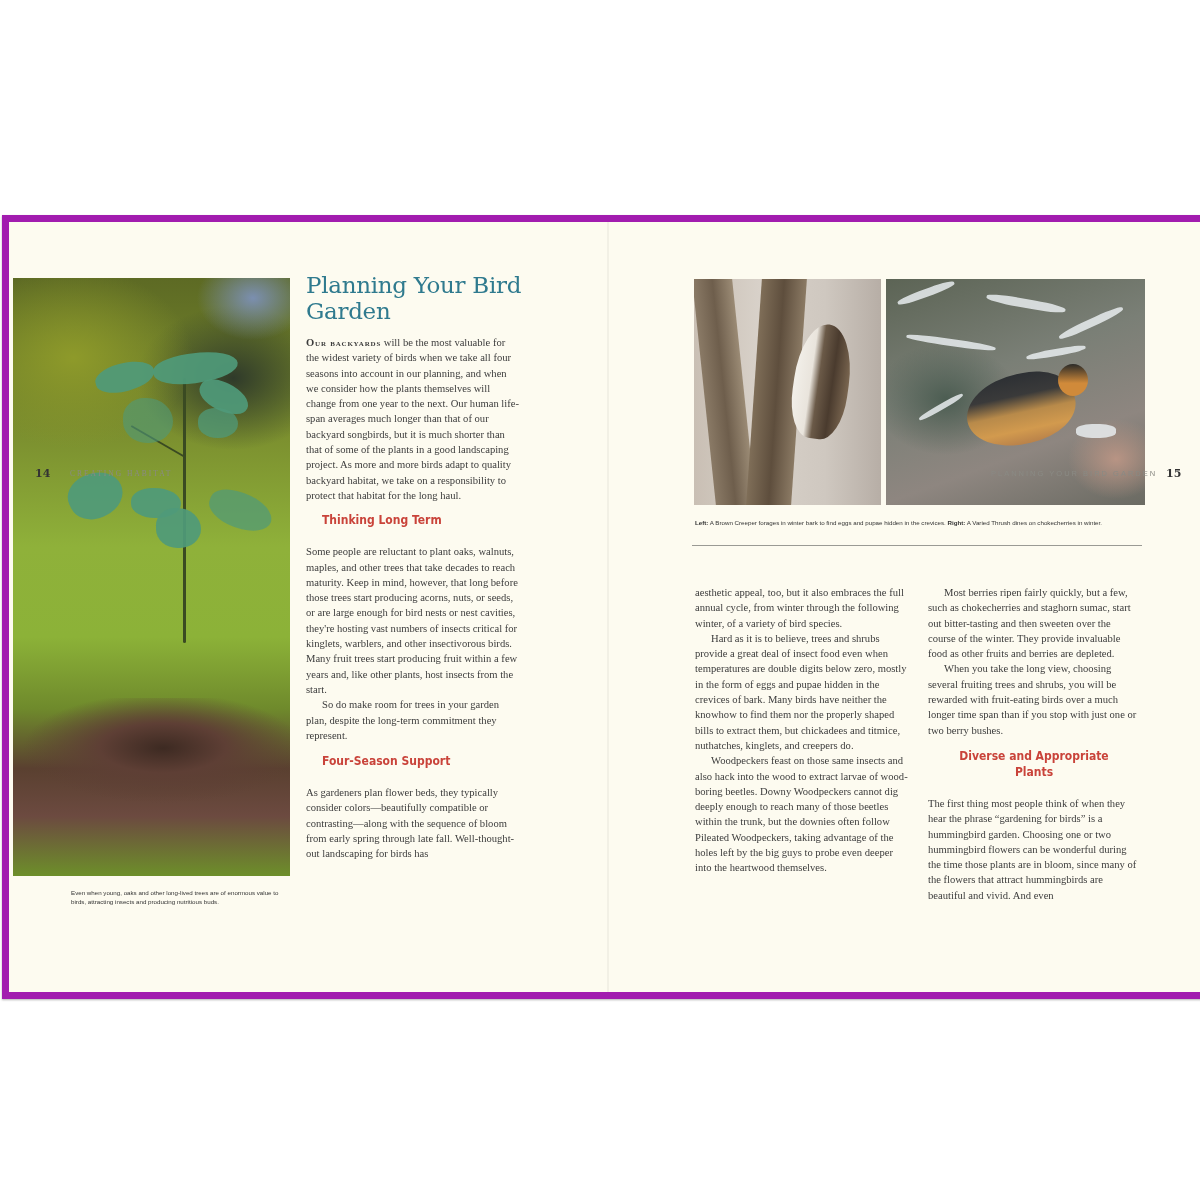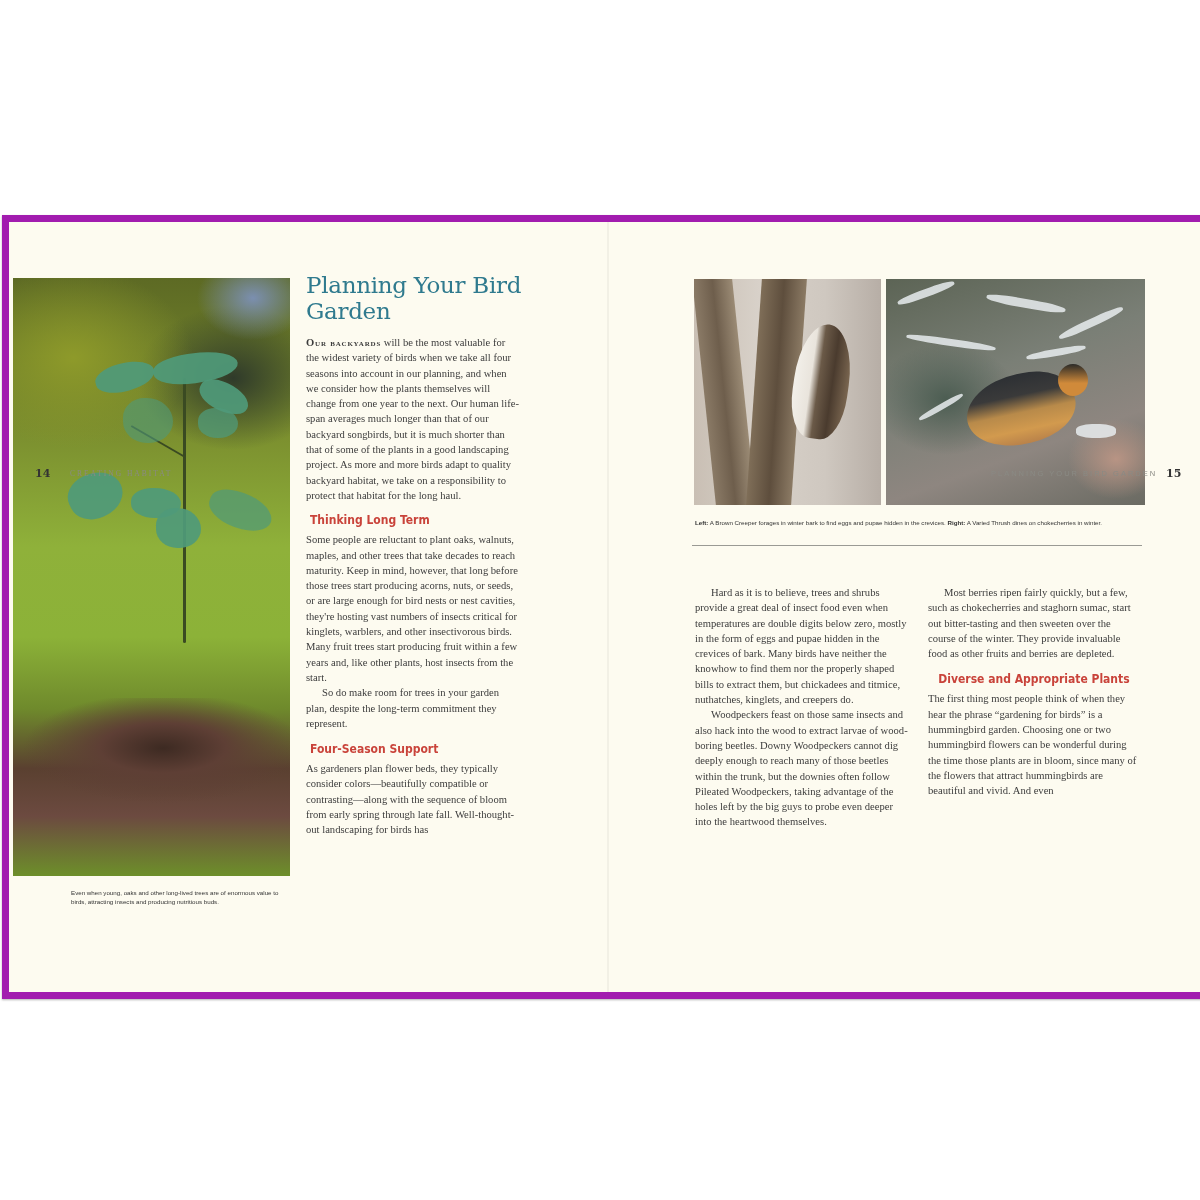--- a/index.html
+++ b/index.html
@@ -35,21 +35,21 @@
   .photo-thrush .snow { position:absolute; background:#e8ecef; border-radius:40%; opacity:0.85; }
   .photo-thrush .bird { position:absolute; left:80px; top:95px; width:110px; height:70px; border-radius:55% 45% 50% 50%;
     background:linear-gradient(180deg, #2d3034 0%, #3a3a3a 30%, #b88a4a 55%, #d29a4e 80%, #b9824a 100%); transform:rotate(-12deg); }
   .photo-thrush .head { position:absolute; left:172px; top:85px; width:30px; height:32px; border-radius:50%; background:linear-gradient(180deg,#2a2a28,#d08a3a 60%); }
 
   
   .title { position:absolute; left:297px; top:50px; width:260px; font-family:"DejaVu Serif", serif; font-size:23px; line-height:26px; color:#2f7a8e; letter-spacing:-0.3px; }
   .body-text { font-family:"Liberation Serif", serif; font-size:10.6px; line-height:15.3px; color:#3c3c3c; margin:0; text-align:left; }
   .body-text .lead { font-variant:small-caps; font-weight:bold; letter-spacing:0.8px; }
   .indent { text-indent:16px; }
-  .subhead { font-family:"DejaVu Sans Condensed", "DejaVu Sans", sans-serif; font-size:12px; color:#c9433a; margin:4px; line-height:16px; }
+  .subhead { font-family:"DejaVu Sans Condensed", "DejaVu Sans", sans-serif; font-size:12px; color:#c9433a; margin:16px; line-height:16px; }
   .col { position:absolute; width:210px; }
   .caption { position:absolute; font-family:"Liberation Sans", sans-serif; font-size:6.2px; line-height:8.5px; color:#333; }
   .caption b { font-weight:bold; }
   .rule { position:absolute; left:685px; top:321px; width:450px; height:1px; background:#9a9a94; }
   .folio { position:absolute; top:245px; font-family:"DejaVu Serif", serif; font-size:11px; font-weight:bold; color:#333; }
   .runhead { position:absolute; top:247px; font-family:"Liberation Sans", sans-serif; font-size:7.5px; letter-spacing:2px; color:#8a8a84; }
 </style>
 </head>
 <body>
 
@@ -105,25 +105,27 @@
     <div class="bird"></div>
     <div class="head"></div>
   </div>
 
   <div class="caption" style="left:686px;top:297px;width:445px;">
     <b>Left:</b><span> A Brown Creeper forages in winter bark to find eggs and pupae hidden in the crevices. </span><b>Right:</b><span> A Varied Thrush dines on chokecherries in winter.</span>
   </div>
   <div class="rule" style="left:683px;top:323px;"></div>
 
   <div class="col" style="left:686px;top:363px;width:215px;">
+    <p class="body-text">aesthetic appeal, too, but it also embraces the full annual cycle, from winter through the following winter, of a variety of bird species.</p>
     <p class="body-text indent">Hard as it is to believe, trees and shrubs provide a great deal of insect food even when temperatures are double digits below zero, mostly in the form of eggs and pupae hidden in the crevices of bark. Many birds have neither the knowhow to find them nor the properly shaped bills to extract them, but chickadees and titmice, nuthatches, kinglets, and creepers do.</p>
     <p class="body-text indent">Woodpeckers feast on those same insects and also hack into the wood to extract larvae of wood-boring beetles. Downy Woodpeckers cannot dig deeply enough to reach many of those beetles within the trunk, but the downies often follow Pileated Woodpeckers, taking advantage of the holes left by the big guys to probe even deeper into the heartwood themselves.</p>
   </div>
 
   <div class="col" style="left:919px;top:363px;width:212px;">
     <p class="body-text indent">Most berries ripen fairly quickly, but a few, such as chokecherries and staghorn sumac, start out bitter-tasting and then sweeten over the course of the winter. They provide invaluable food as other fruits and berries are depleted.</p>
+    <p class="body-text indent">When you take the long view, choosing several fruiting trees and shrubs, you will be rewarded with fruit-eating birds over a much longer time span than if you stop with just one or two berry bushes.</p>
     <h3 class="subhead" style="margin-top:10px;text-align:center;">Diverse and Appropriate Plants</h3>
     <p class="body-text">The first thing most people think of when they hear the phrase “gardening for birds” is a hummingbird garden. Choosing one or two hummingbird flowers can be wonderful during the time those plants are in bloom, since many of the flowers that attract hummingbirds are beautiful and vivid. And even</p>
   </div>
 
   <div class="runhead" style="left:982px;">PLANNING YOUR BIRD GARDEN</div>
   <div class="folio" style="left:1157px;">15</div>
 </div>
 
 </body></html>

